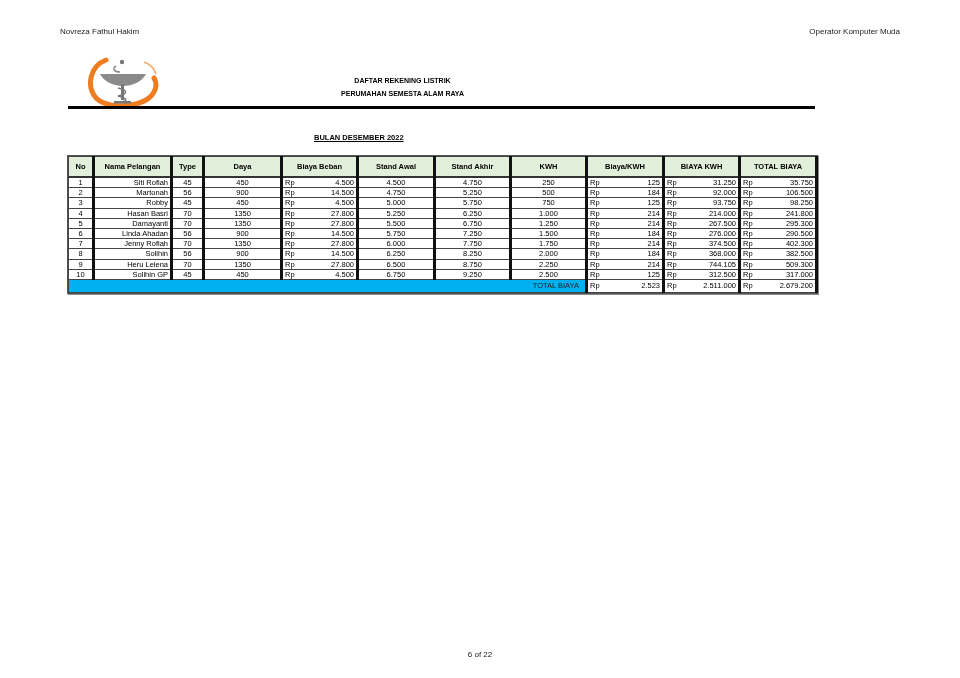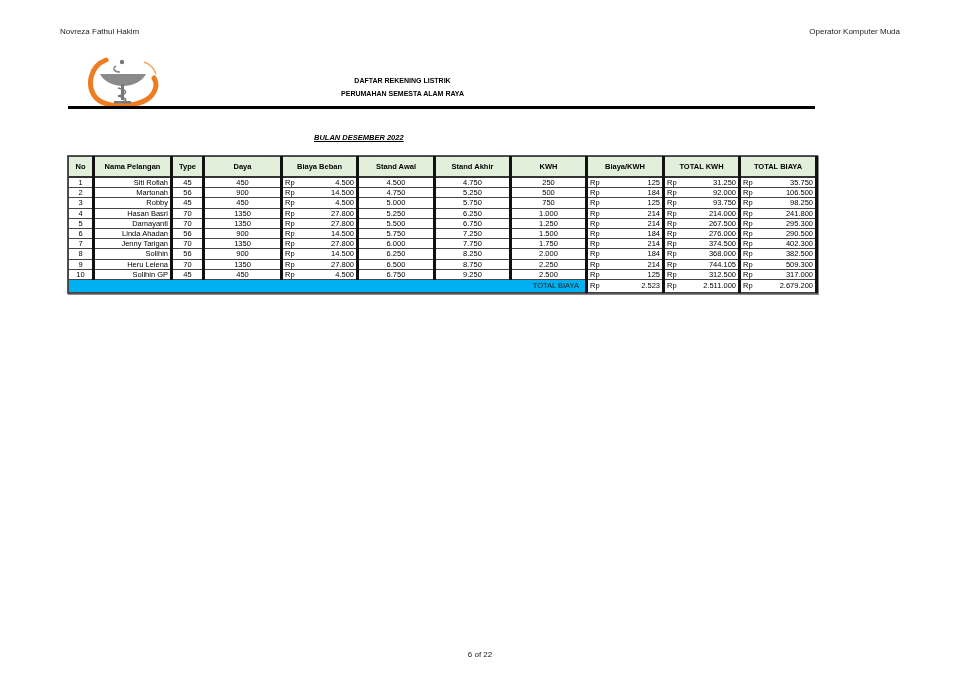--- a/index.html
+++ b/index.html
@@ -5,21 +5,21 @@
   html, body { margin:0; padding:0; }
   body {
     width:960px; height:678px; background:#ffffff; position:relative; overflow:hidden;
     font-family:"Liberation Sans", sans-serif; color:#000;
   }
   .hdr-left { position:absolute; left:60px; top:27px; font-size:8px; color:#222; }
   .hdr-right { position:absolute; right:60px; top:27px; font-size:8px; color:#222; }
   .logo { position:absolute; left:84px; top:56px; width:78px; height:52px; }
   .title-block { position:absolute; left:300px; top:74px; width:205px; text-align:center; font-size:7px; font-weight:bold; line-height:13px; }
   .rule { position:absolute; left:68px; top:106px; width:747px; height:3px; background:#000; }
-  .month { position:absolute; left:314px; top:133px; font-size:7.5px; font-weight:bold; font-style:italic; text-decoration:underline; }
+  .month { position:absolute; left:314px; top:133px; font-size:7.5px; font-weight:bold; text-decoration:underline; }
   .table-wrap { position:absolute; left:67px; top:155px; width:749px; border:1px solid #555; background:#fff; box-shadow: 1px 1px 0 #888; }
   table { border-collapse:collapse; width:100%; table-layout:fixed; font-size:7.5px; }
   th, td { border:1px solid #444; padding:0 2px; height:9.2px; line-height:9.2px; white-space:nowrap; overflow:hidden; }
   th { background:#e2efda; font-weight:bold; height:19px; line-height:19px; text-align:center; border-right:3px solid #111; border-bottom:2px solid #333; }
   td { border-right:3px solid #111; }
   td.c { text-align:center; }
   td.r { text-align:center; }
   td.l { text-align:right; }
   .rp { display:flex; justify-content:space-between; }
   tr.total td.blue { background:#00b0f0; text-align:right; color:#222; padding-right:6px; }
@@ -71,21 +71,21 @@
       <tr>
         <th>No</th>
         <th>Nama Pelangan</th>
         <th>Type</th>
         <th>Daya</th>
         <th>Biaya Beban</th>
         <th>Stand Awal</th>
         <th>Stand Akhir</th>
         <th>KWH</th>
         <th>Biaya/KWH</th>
-        <th>TOTAL KWH</th>
+        <th>BIAYA KWH</th>
         <th>TOTAL BIAYA</th>
       </tr>
     </thead>
     <tbody id="tbody">
         <tr>
           <td class="c">1</td>
           <td class="l">Siti Rofiah</td>
           <td class="c">45</td>
           <td class="r">450</td>
           <td>
@@ -276,21 +276,21 @@
           </td>
           <td>
             <div class="rp">
               <span>Rp</span>
               <span>290.500</span>
             </div>
           </td>
         </tr>
         <tr>
           <td class="c">7</td>
-          <td class="l">Jenny Tarigan</td>
+          <td class="l">Jenny Rofiah</td>
           <td class="c">70</td>
           <td class="r">1350</td>
           <td>
             <div class="rp">
               <span>Rp</span>
               <span>27.800</span>
             </div>
           </td>
           <td class="r">6.000</td>
           <td class="r">7.750</td>

